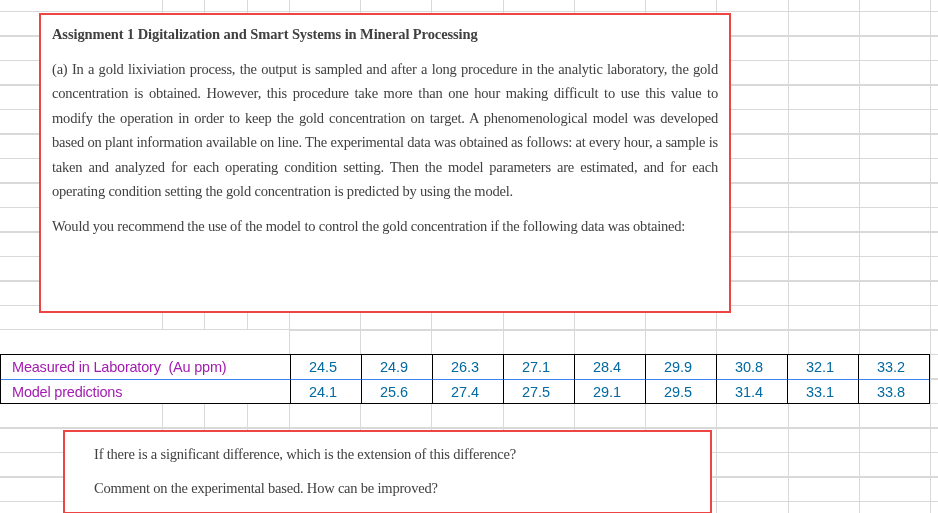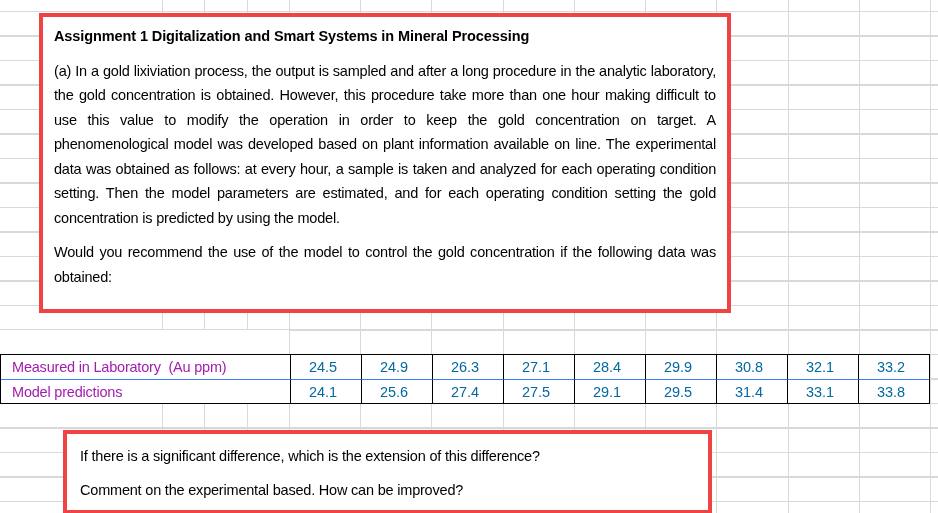--- a/index.html
+++ b/index.html
@@ -11,28 +11,28 @@
   
   .hgrid {
     position:absolute; left:0; right:0; top:11px; bottom:0;
     background:repeating-linear-gradient(to bottom,
       #d9d9d9 0, #d9d9d9 1px, transparent 1px, transparent 24.5px);
   }
   .vg { position:absolute; top:0; bottom:0; width:1px; background:#d9d9d9; }
 
   
   .tbox {
-    position:absolute; background:#ffffff; border:4px solid #ef4444;
-    color:#000000; font-size:14.5px; letter-spacing:-0.2px;
-    line-height:24.5px; box-sizing:border-box;
+    position:absolute; background:#ffffff; border:2px solid #ef4444;
+    color:#404040; font-size:14.5px; letter-spacing:-0.2px;
+    line-height:24.5px; box-sizing:border-box;font-family:Liberation Serif, serif;
   }
   .box1 { left:39px; top:13px; width:692px; height:300px; padding:7px 11px; overflow:hidden; }
   .box1 h1 { margin:0; font-size:14.5px; font-weight:700; letter-spacing:-0.1px; }
   .box1 p { margin:10px 0 0 0; text-align:justify; }
-  .box2 { left:63px; top:430px; width:649px; height:84px; padding:10px 13px; }
+  .box2 { left:63px; top:430px; width:649px; height:84px; padding:10px 29px; }
   .box2 p { margin:0; }
   .box2 .q2 { margin-top:9px; }
 
   
   .trow1 {
     position:absolute; left:0; top:330px; width:289px; height:24px;
     background:#ffffff; color:#1f3864; font-size:14.5px; line-height:24px;
     padding-left:3px; box-sizing:border-box; white-space:pre;
   }
   .dblock {

